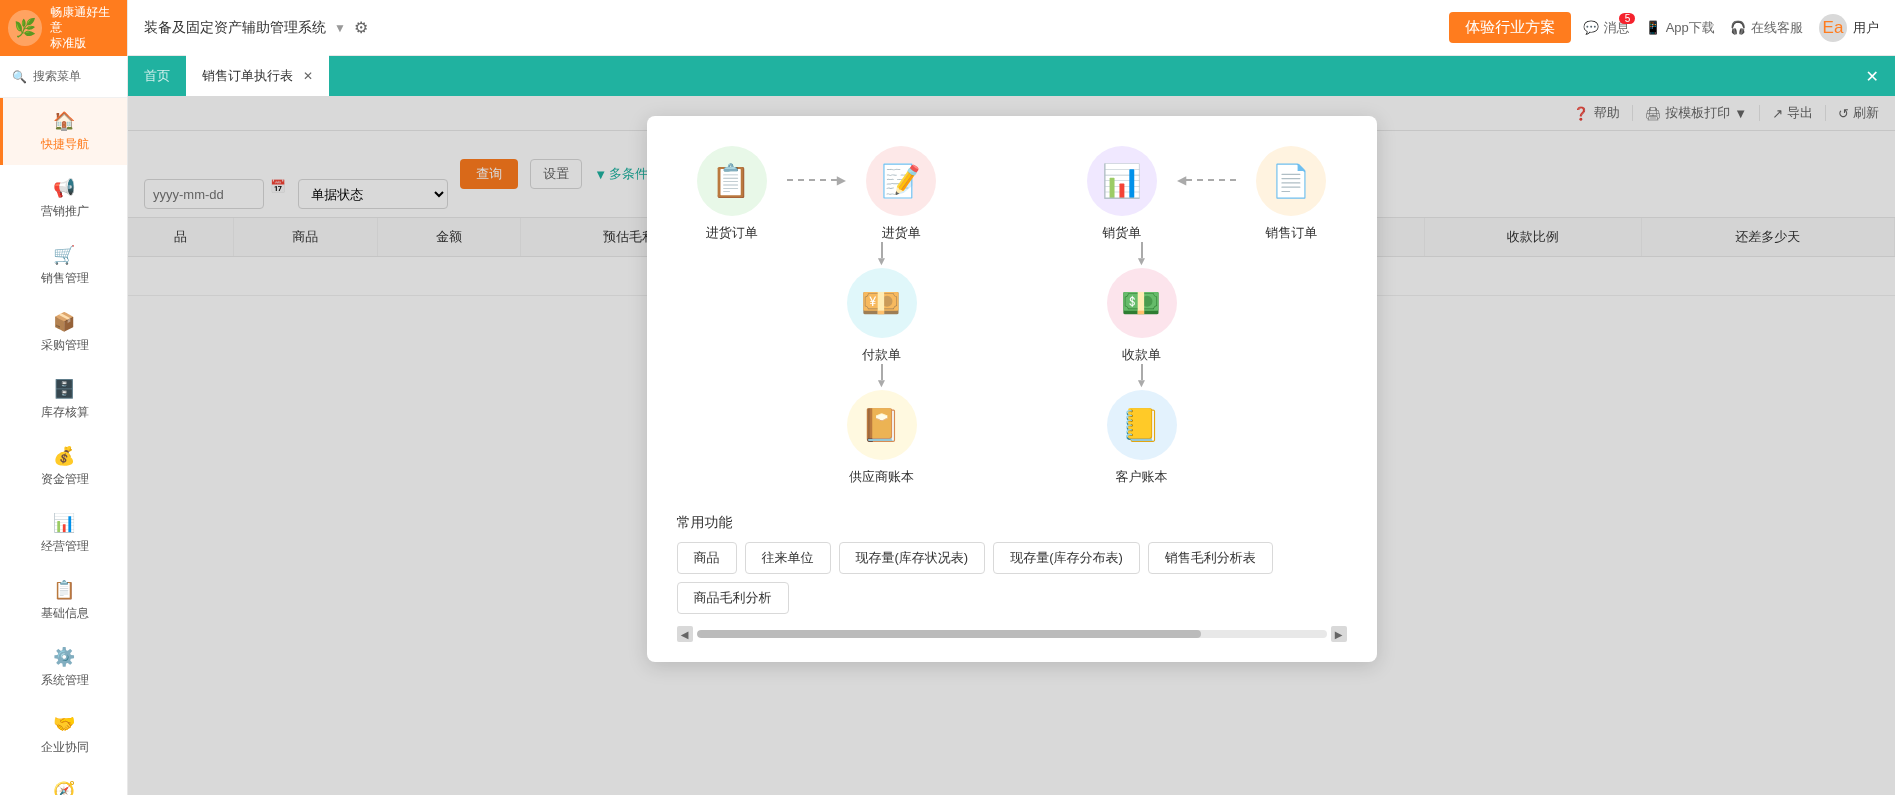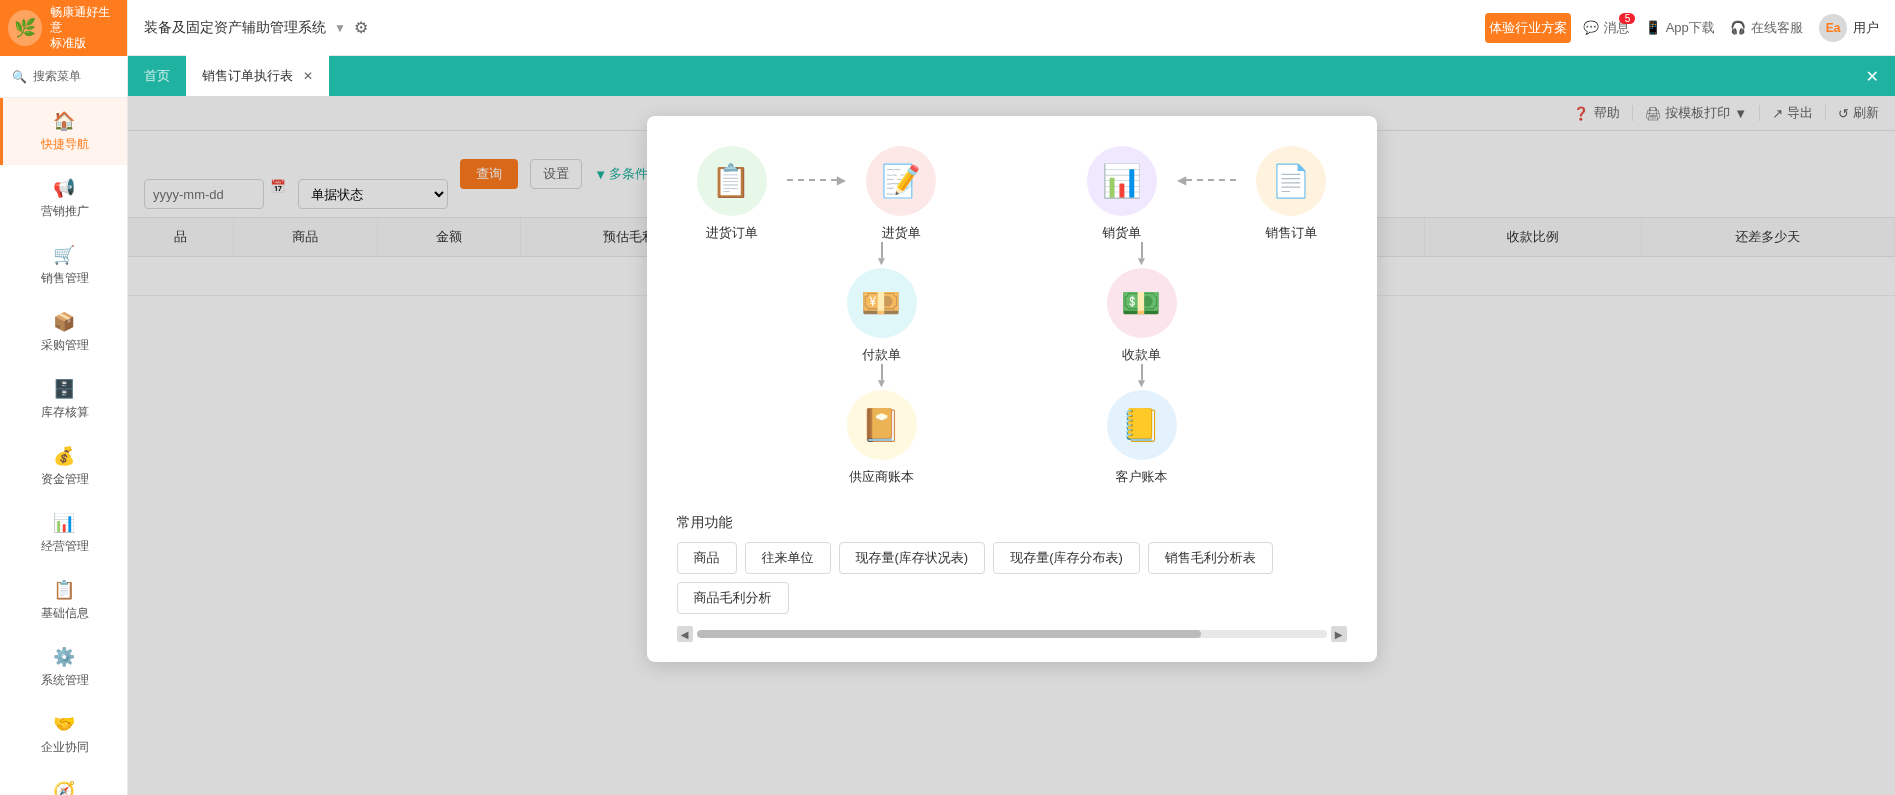--- a/index.html
+++ b/index.html
@@ -22,21 +22,21 @@
 
     
     .main-area { flex: 1; display: flex; flex-direction: column; overflow: hidden; }
 
     
     .topbar { height: 56px; background: #fff; border-bottom: 1px solid #e8e8e8; display: flex; align-items: center; padding: 0 16px; gap: 12px; }
     .topbar-title { font-size: 14px; color: #333; flex: 1; display: flex; align-items: center; gap: 8px; }
     .topbar-system-name { font-weight: 500; }
     .topbar-arrow { color: #999; font-size: 12px; }
     .topbar-gear { color: #666; cursor: pointer; font-size: 16px; }
-    .topbar-trial-btn { background: #ff7c1e; color: white; border: none; padding: 6px 4px; border-radius: 4px; cursor: pointer; font-size: 13px; }
+    .topbar-trial-btn { background: #ff7c1e; color: white; border: none; padding: 6px 16px; border-radius: 4px; cursor: pointer; font-size: 15px; }
     .topbar-actions { display: flex; align-items: center; gap: 16px; color: #666; font-size: 13px; }
     .topbar-action-item { display: flex; align-items: center; gap: 4px; cursor: pointer; position: relative; }
     .badge { background: #f5222d; color: white; border-radius: 10px; font-size: 10px; padding: 0 4px; min-width: 16px; text-align: center; position: absolute; top: -6px; right: -6px; }
     .topbar-user { display: flex; align-items: center; gap: 6px; cursor: pointer; }
     .user-avatar { width: 28px; height: 28px; background: #d9d9d9; border-radius: 50%; display: flex; align-items: center; justify-content: center; font-size: 12px; color: #666; }
 
     
     .tabbar { background: #20b2a0; display: flex; align-items: center; height: 40px; padding: 0 0 0 0; }
     .tab-item { padding: 0 16px; height: 44px; display: flex; align-items: center; gap: 6px; cursor: pointer; color: rgba(255,255,255,0.8); font-size: 13px; }
     .tab-item.home { background: transparent; }
@@ -185,21 +185,21 @@
         <div class="topbar-action-item">
           <span>📱</span>
           <span>App下载</span>
         </div>
         <div class="topbar-action-item">
           <span>🎧</span>
           <span>在线客服</span>
         </div>
         <div class="topbar-user">
           <div class="user-avatar">
-            <span style="font-size:12px; font-weight:bold; color:#ff7c1e;">Ea</span>
+            <span style="font-size:17px; font-weight:normal; color:#ff7c1e;">Ea</span>
           </div>
           <span class="user-name">用户</span>
         </div>
       </div>
     </div>
 
     <div class="tabbar">
       <div class="tab-item home">
         <span>首页</span>
       </div>

